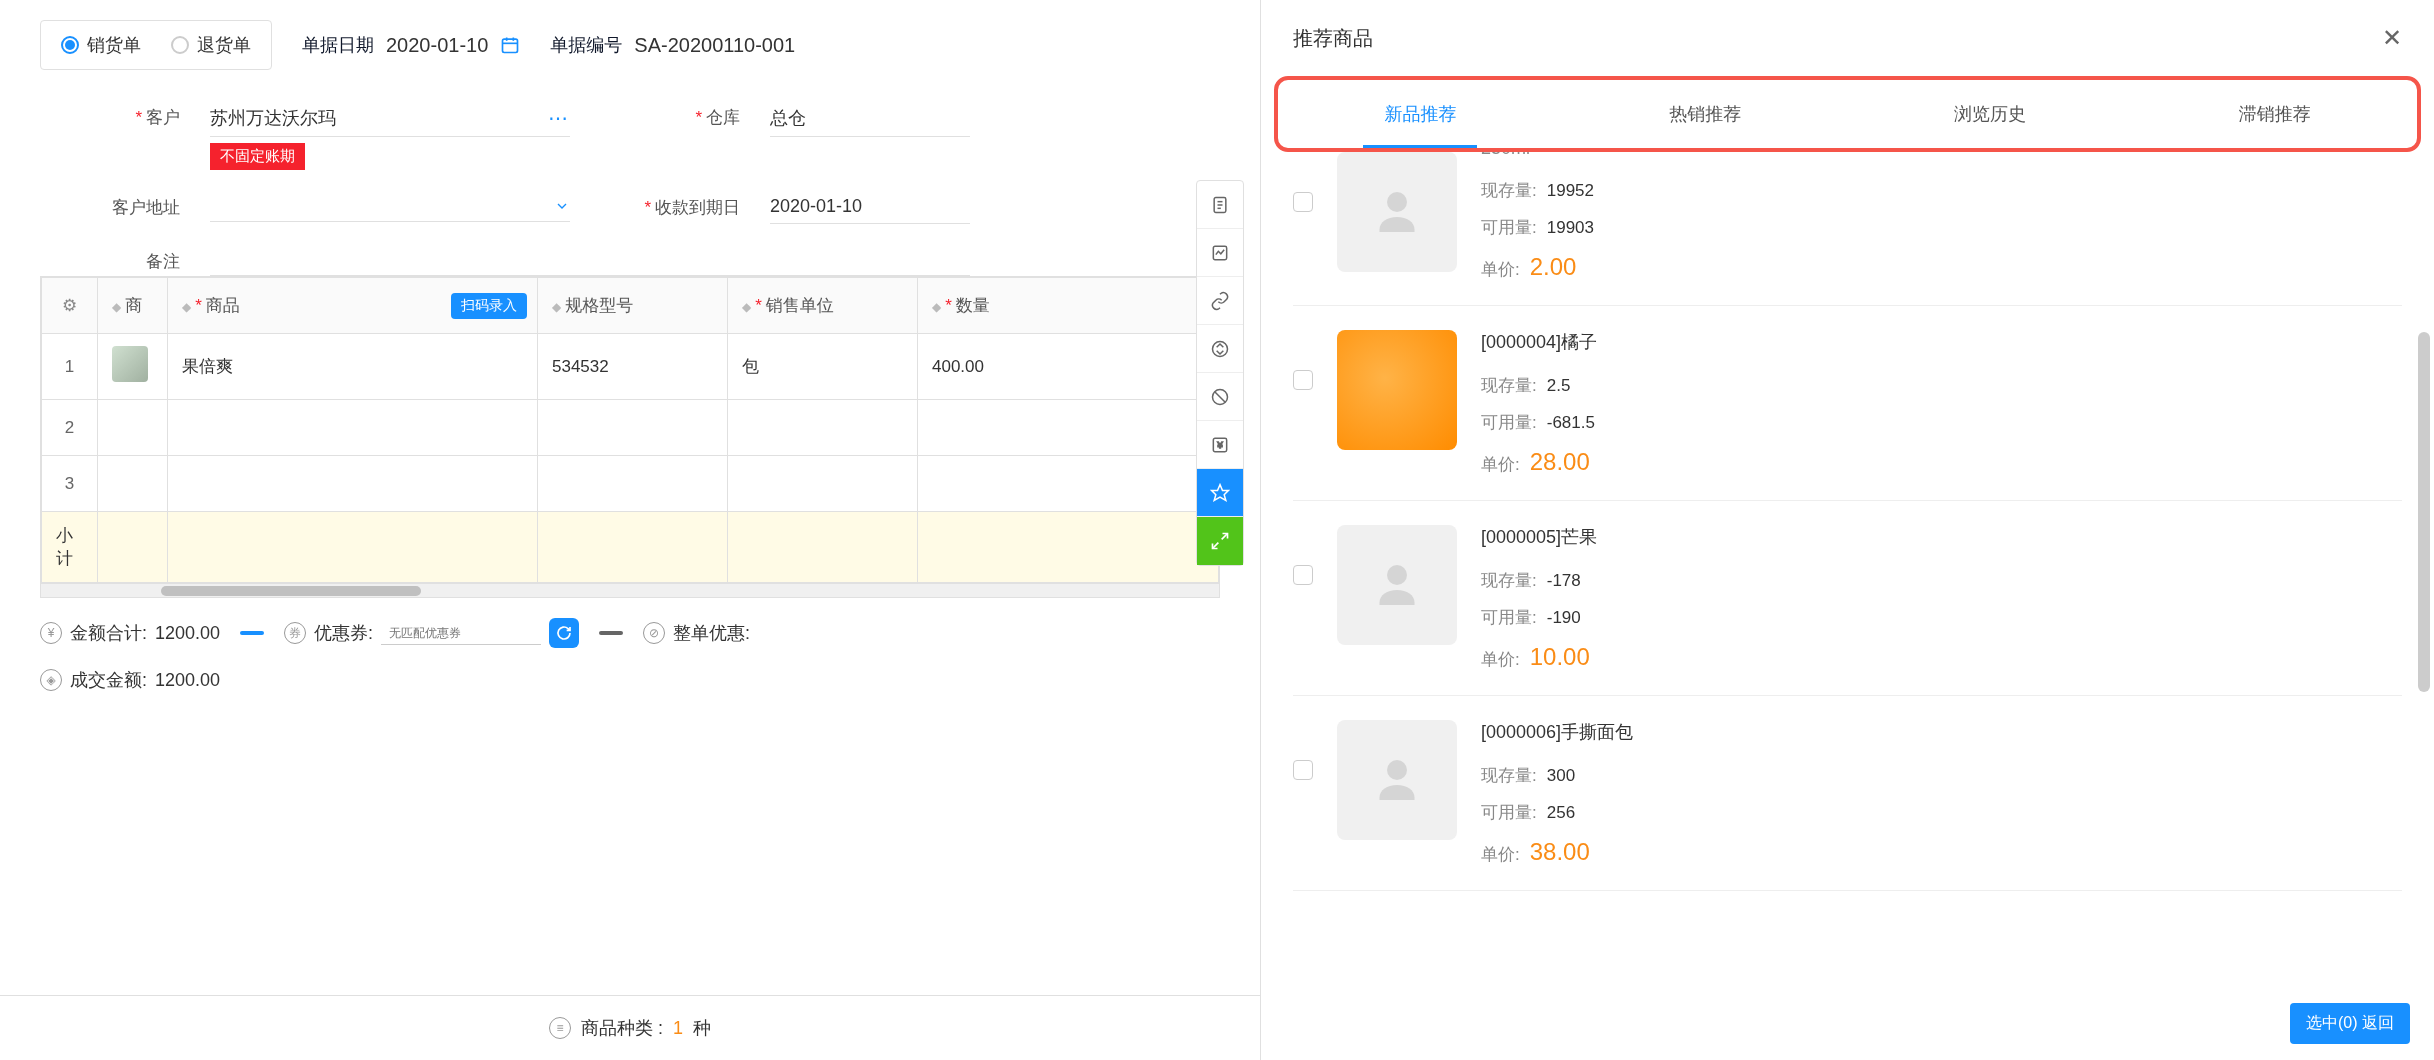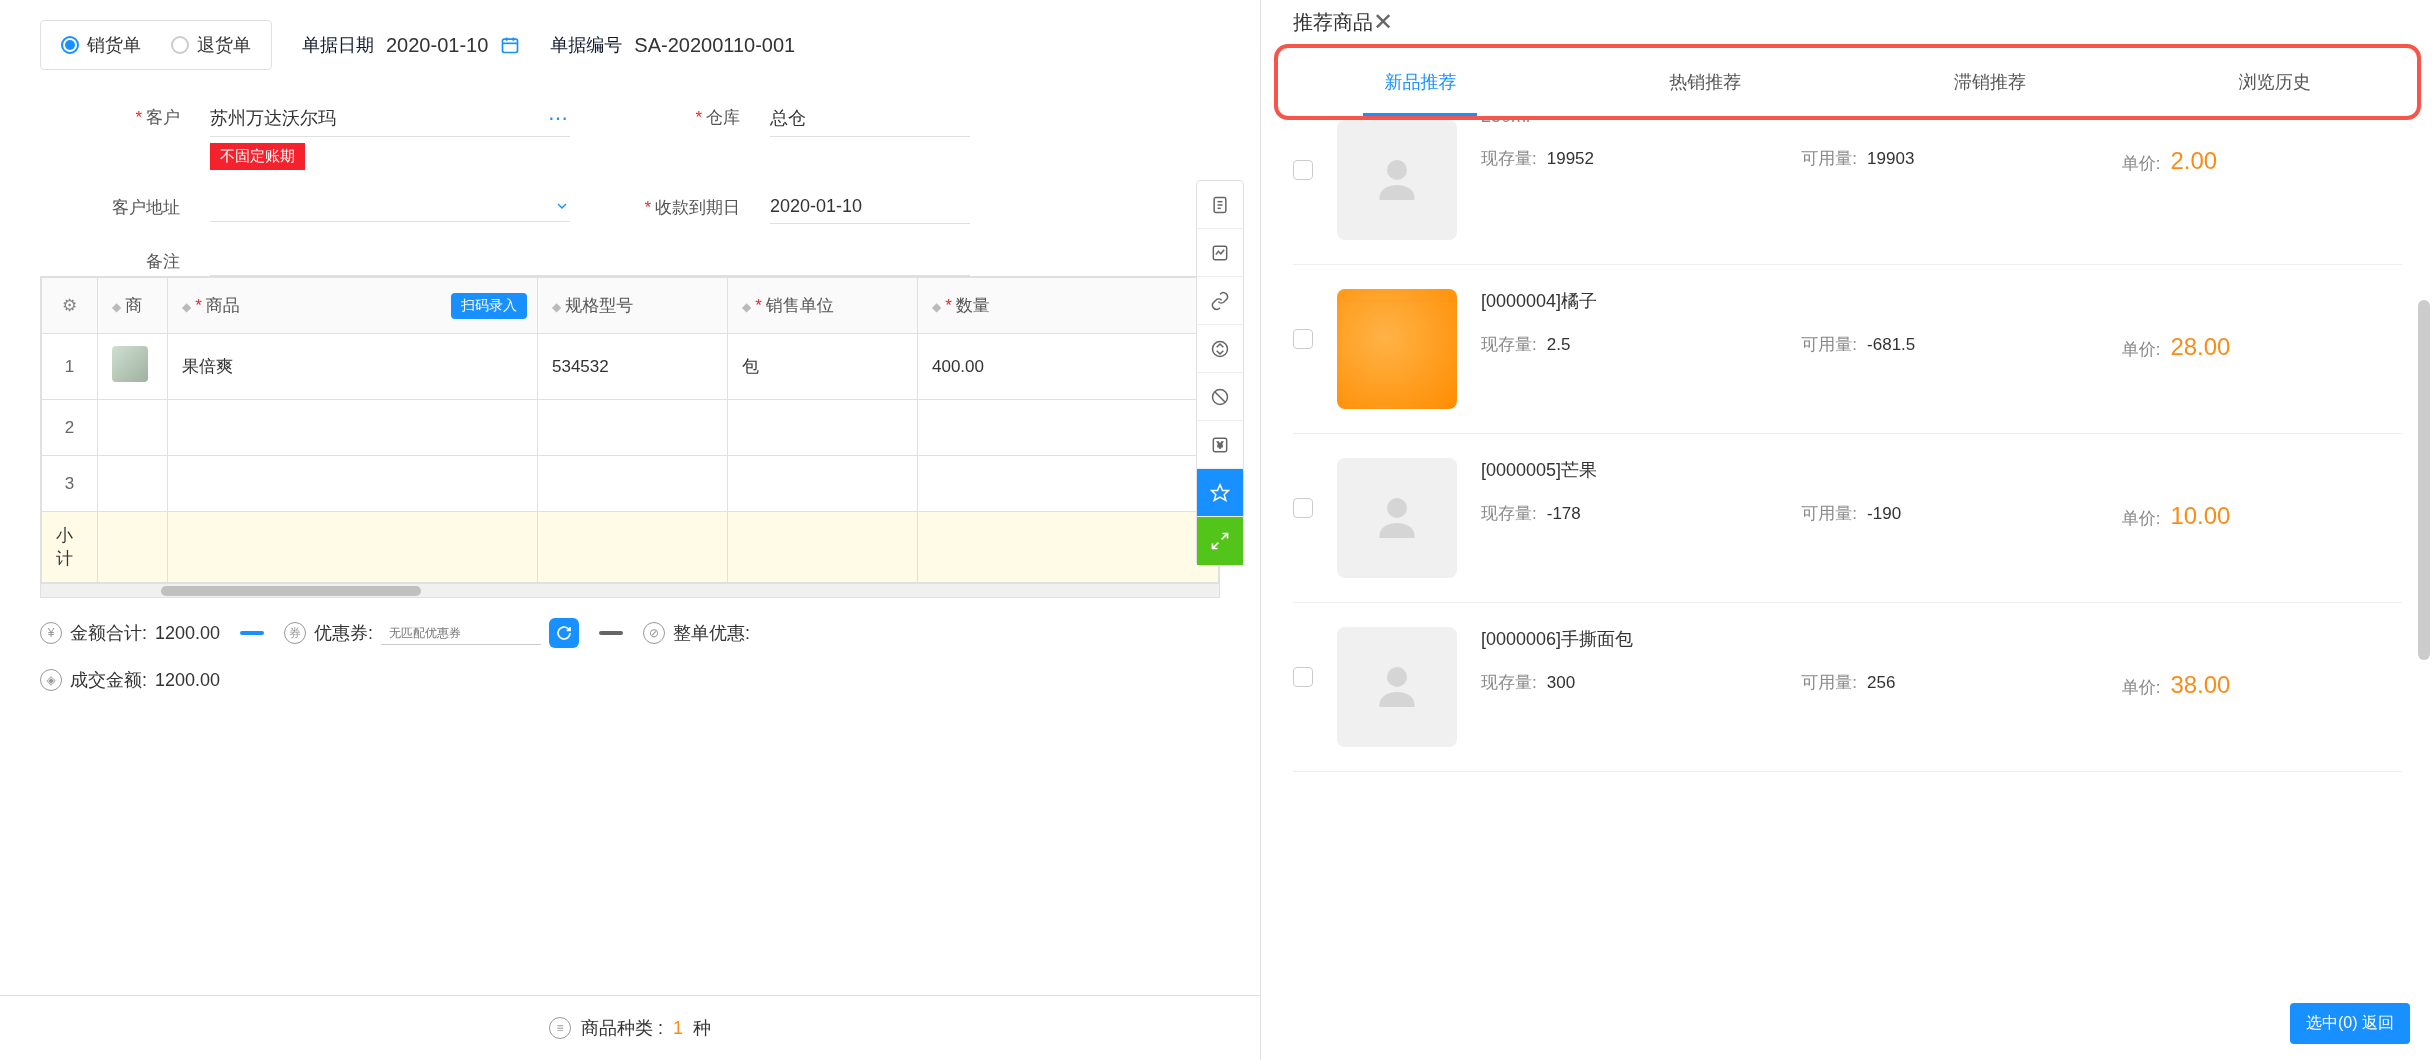--- a/index.html
+++ b/index.html
@@ -40,37 +40,37 @@
 .dash { width: 24px; height: 4px; background: #1890ff; border-radius: 2px; }
 .coupon-input { border: none; border-bottom: 1px solid #ccc; padding: 4px 8px; width: 160px; font-size: 12px; color: #bbb; }
 .refresh-btn { width: 30px; height: 30px; background: #1890ff; border-radius: 6px; display: inline-flex; align-items: center; justify-content: center; color: #fff; }
 .footer-bar { position: absolute; bottom: 0; left: 0; width: 1260px; border-top: 1px solid #e0e0e0; padding: 20px 40px; display: flex; justify-content: center; align-items: center; gap: 10px; font-size: 18px; background: #fff; }
 .orange { color: #fa8c16; }
 .side-toolbar { position: absolute; left: 1196px; top: 180px; width: 48px; background: #fff; border: 1px solid #e0e0e0; border-radius: 4px; display: flex; flex-direction: column; }
 .side-toolbar .ti { height: 48px; display: flex; align-items: center; justify-content: center; border-bottom: 1px solid #eee; color: #666; cursor: pointer; }
 .side-toolbar .ti.blue { background: #1890ff; color: #fff; }
 .side-toolbar .ti.green { background: #52c41a; color: #fff; border-bottom: none; }
 .panel { position: absolute; left: 1260px; top: 0; width: 1174px; height: 1060px; background: #fff; border-left: 1px solid #e0e0e0; display: flex; flex-direction: column; }
-.panel-header { display: flex; align-items: center; padding: 8px 32px; font-size: 20px; }
+.panel-header { display: flex; justify-content: space-between; align-items: center; padding: 24px 32px; font-size: 20px; }
 .close-x { font-size: 24px; color: #666; cursor: pointer; }
 .tab-highlight-box { margin: 0 13px; border: 4px solid #f5554a; border-radius: 14px; padding: 6px 0; }
 .tabs { display: flex; }
 .tab { flex: 1; text-align: center; padding: 16px 0; font-size: 18px; color: #555; cursor: pointer; position: relative; }
 .tab.active { color: #1890ff; }
 .tab.active::after { content: ''; position: absolute; bottom: -6px; left: 30%; width: 40%; height: 3px; background: #1890ff; }
 .prod-list { flex: 1; overflow-y: auto; padding: 0 32px; position: relative; }
 .prod-row { display: flex; align-items: flex-start; gap: 24px; padding: 24px 0; border-bottom: 1px solid #eee; }
 .prod-row:first-child { padding-top: 0; }
 .chk { width: 20px; height: 20px; border: 1.5px solid #ccc; border-radius: 4px; margin-top: 40px; cursor: pointer; flex-shrink: 0; }
 .prod-img { width: 120px; height: 120px; background: #f0f0f0; border-radius: 8px; flex-shrink: 0; display: flex; align-items: center; justify-content: center; }
 .prod-img.placeholder svg { width: 60px; height: 60px; opacity: 0.3; }
 .prod-img.orange-img { background: radial-gradient(circle at 40% 40%, #ffb347, #ff8c00); }
 .prod-info { flex: 1; }
 .prod-title { font-size: 18px; margin-bottom: 20px; }
-.prod-stats { display: grid; grid-template-columns: 1fr 1fr 1fr; gap: 14px 40px; font-size: 17px; }
+.prod-stats { display: grid; grid-template-columns: 1fr; gap: 14px 40px; font-size: 17px; }
 .stat-label { color: #888; margin-right: 10px; }
 .price-val { color: #fa8c16; font-size: 24px; font-weight: 500; }
 .vscroll { position: absolute; right: 4px; top: 180px; width: 12px; height: 360px; background: #ccc; border-radius: 6px; }
 .panel-footer { padding: 16px 24px; display: flex; justify-content: flex-end; }
 .sel-btn { background: #1890ff; color: #fff; padding: 10px 16px; border-radius: 4px; font-size: 16px; cursor: pointer; }
 svg { display: block; }
 </style>
 </head>
 <body>
 
@@ -287,22 +287,22 @@
 
 <div class="panel">
   <div class="panel-header">
     <span>推荐商品</span>
     <span class="close-x">✕</span>
   </div>
   <div class="tab-highlight-box">
     <div class="tabs">
       <div class="tab active">新品推荐</div>
       <div class="tab">热销推荐</div>
+      <div class="tab">浏览历史</div>
       <div class="tab">滞销推荐</div>
-      <div class="tab">浏览历史</div>
     </div>
   </div>
   <div class="prod-list" id="prod-list">
     <div class="prod-row">
     <div class="chk"></div>
     <div class="prod-img placeholder">
           <svg viewBox="0 0 24 24" fill="#999">
             <circle cx="12" cy="8" r="4"></circle>
             <path d="M12 14c-4 0-7 2-7 5v1h14v-1c0-3-3-5-7-5z"></path>
           </svg>

